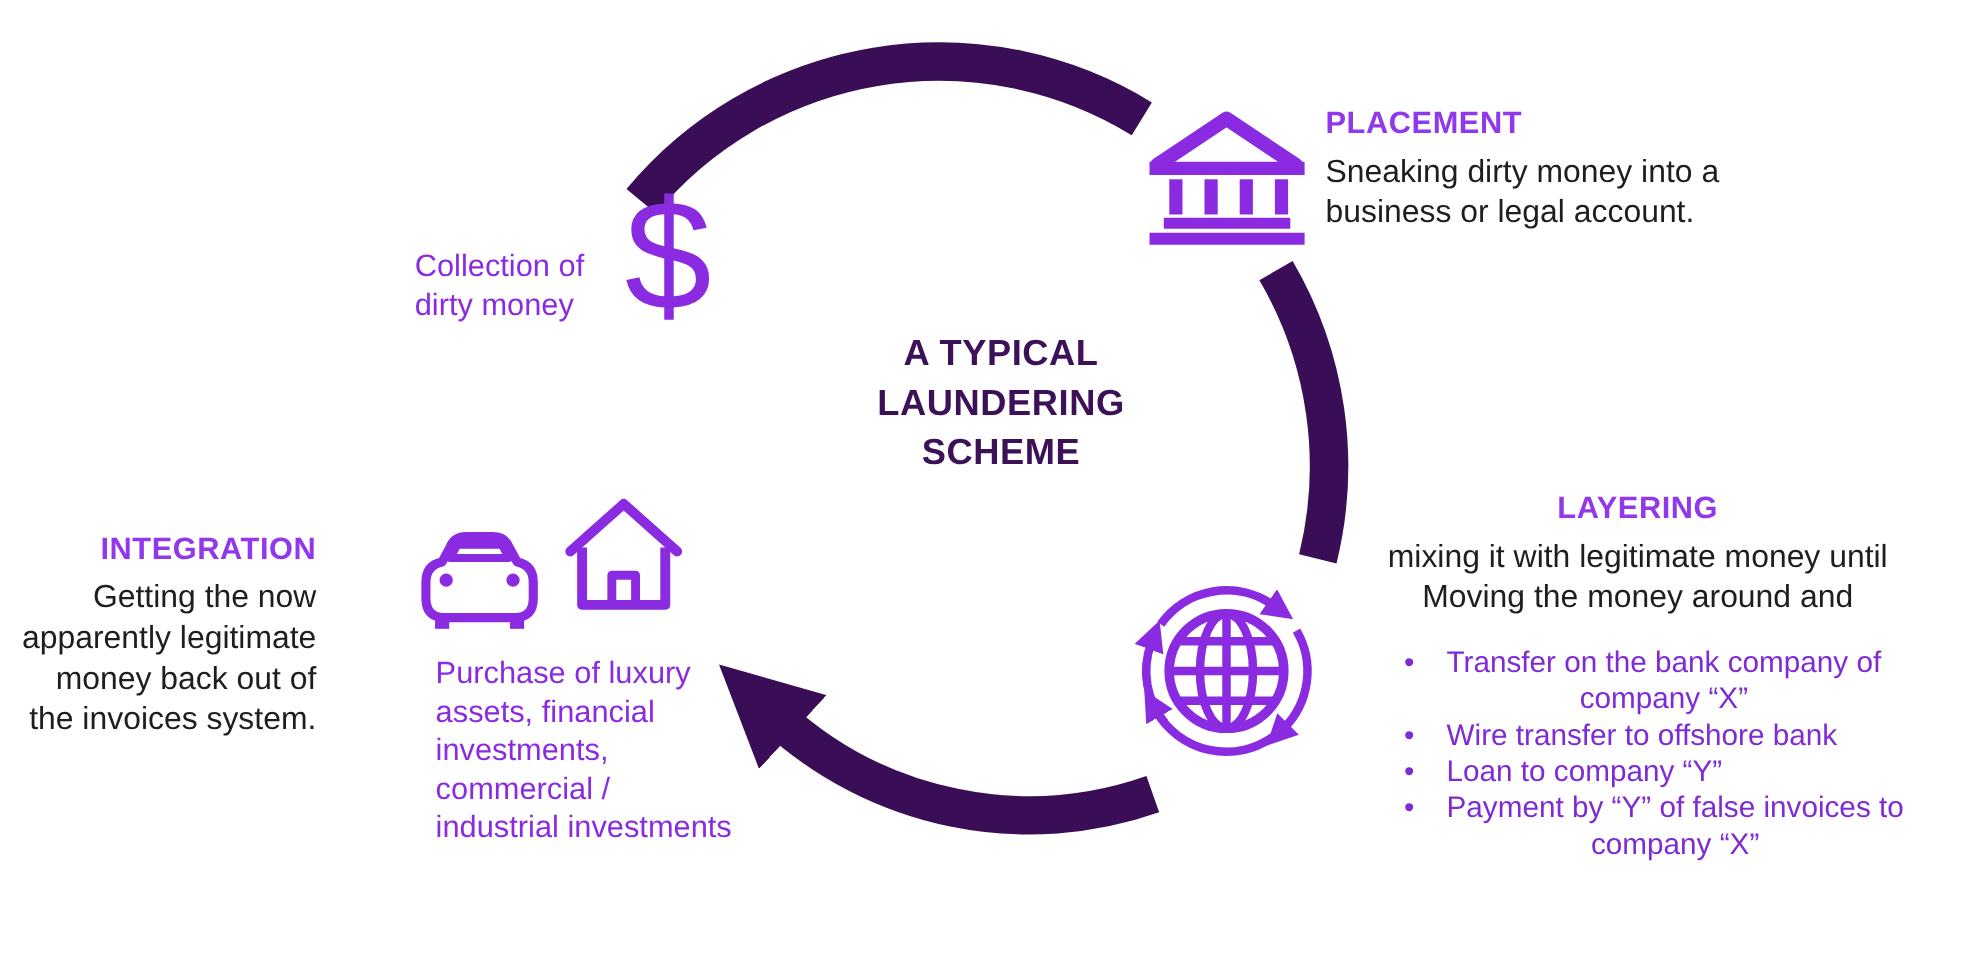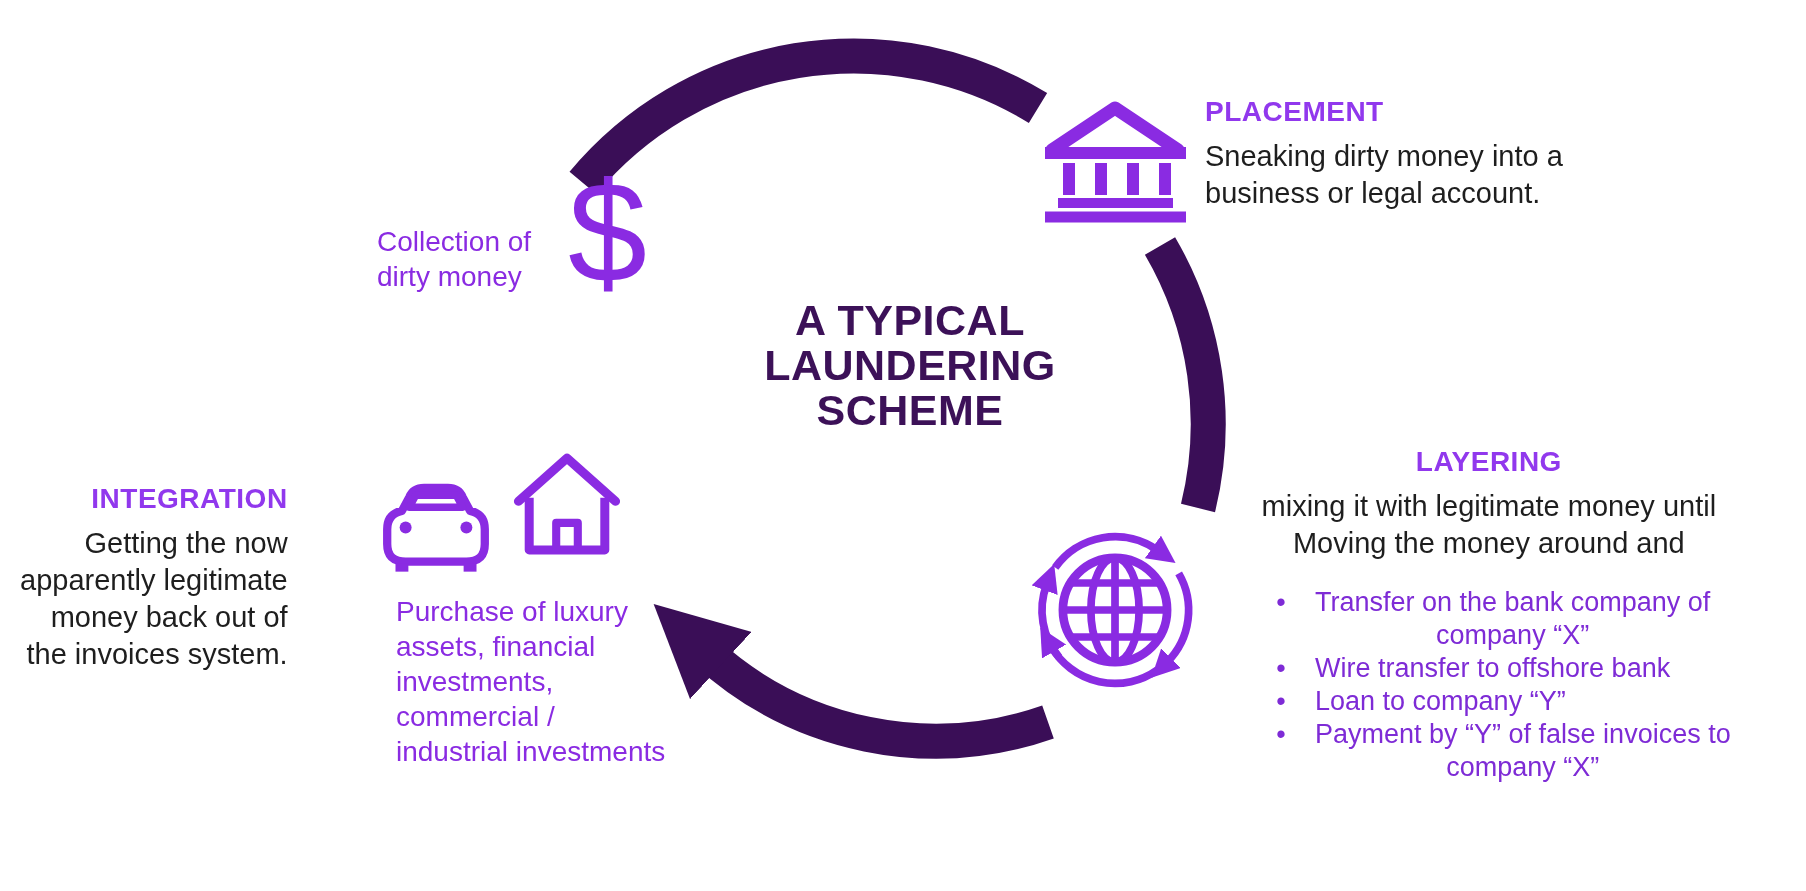--- a/index.html
+++ b/index.html
@@ -22,21 +22,21 @@
 
   
   .dollar{
     left:568px;top:162px;font-size:142px;line-height:1;font-weight:400;
     color:var(--accent_purple,#8A2BE2);
   }
 
   
   .center-title{
     left:735px;top:298px;width:350px;text-align:center;
-    color:var(--title_purple,#3C1158);font-weight:bold;font-size:43px;line-height:45px;
+    color:var(--title_purple,#3C1158);font-weight:bold;font-size:33px;line-height:45px;
     letter-spacing:0.5px;
   }
 
   
   .stage-heading{
     color:var(--heading_purple,#9138ED);font-weight:bold;font-size:28px;line-height:40px;
     letter-spacing:0.5px;
   }
   .stage-desc{color:var(--body_text,#1E1E1E);font-size:29px;line-height:37px;margin-top:6px;}
 

